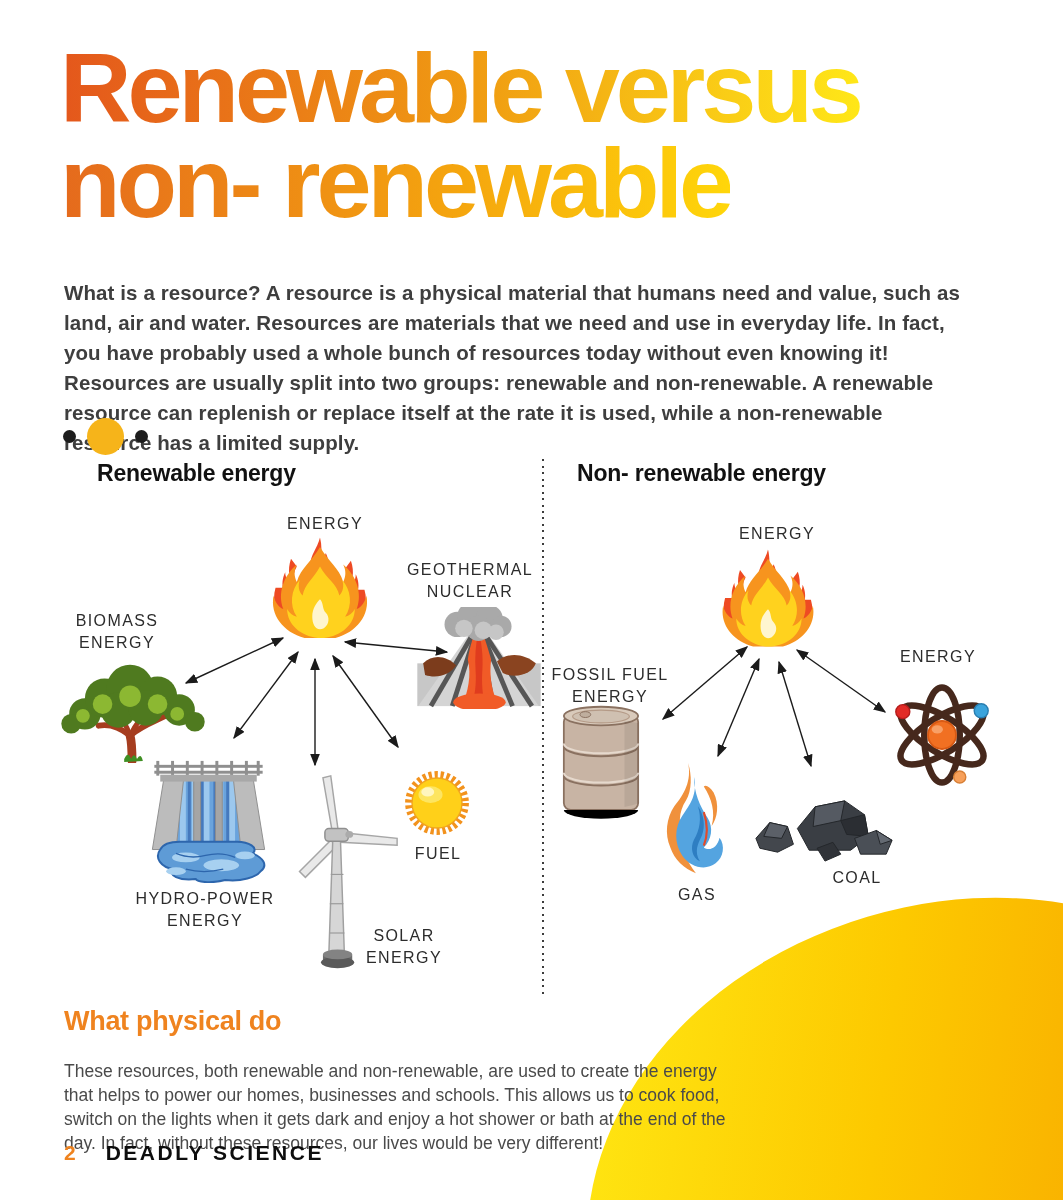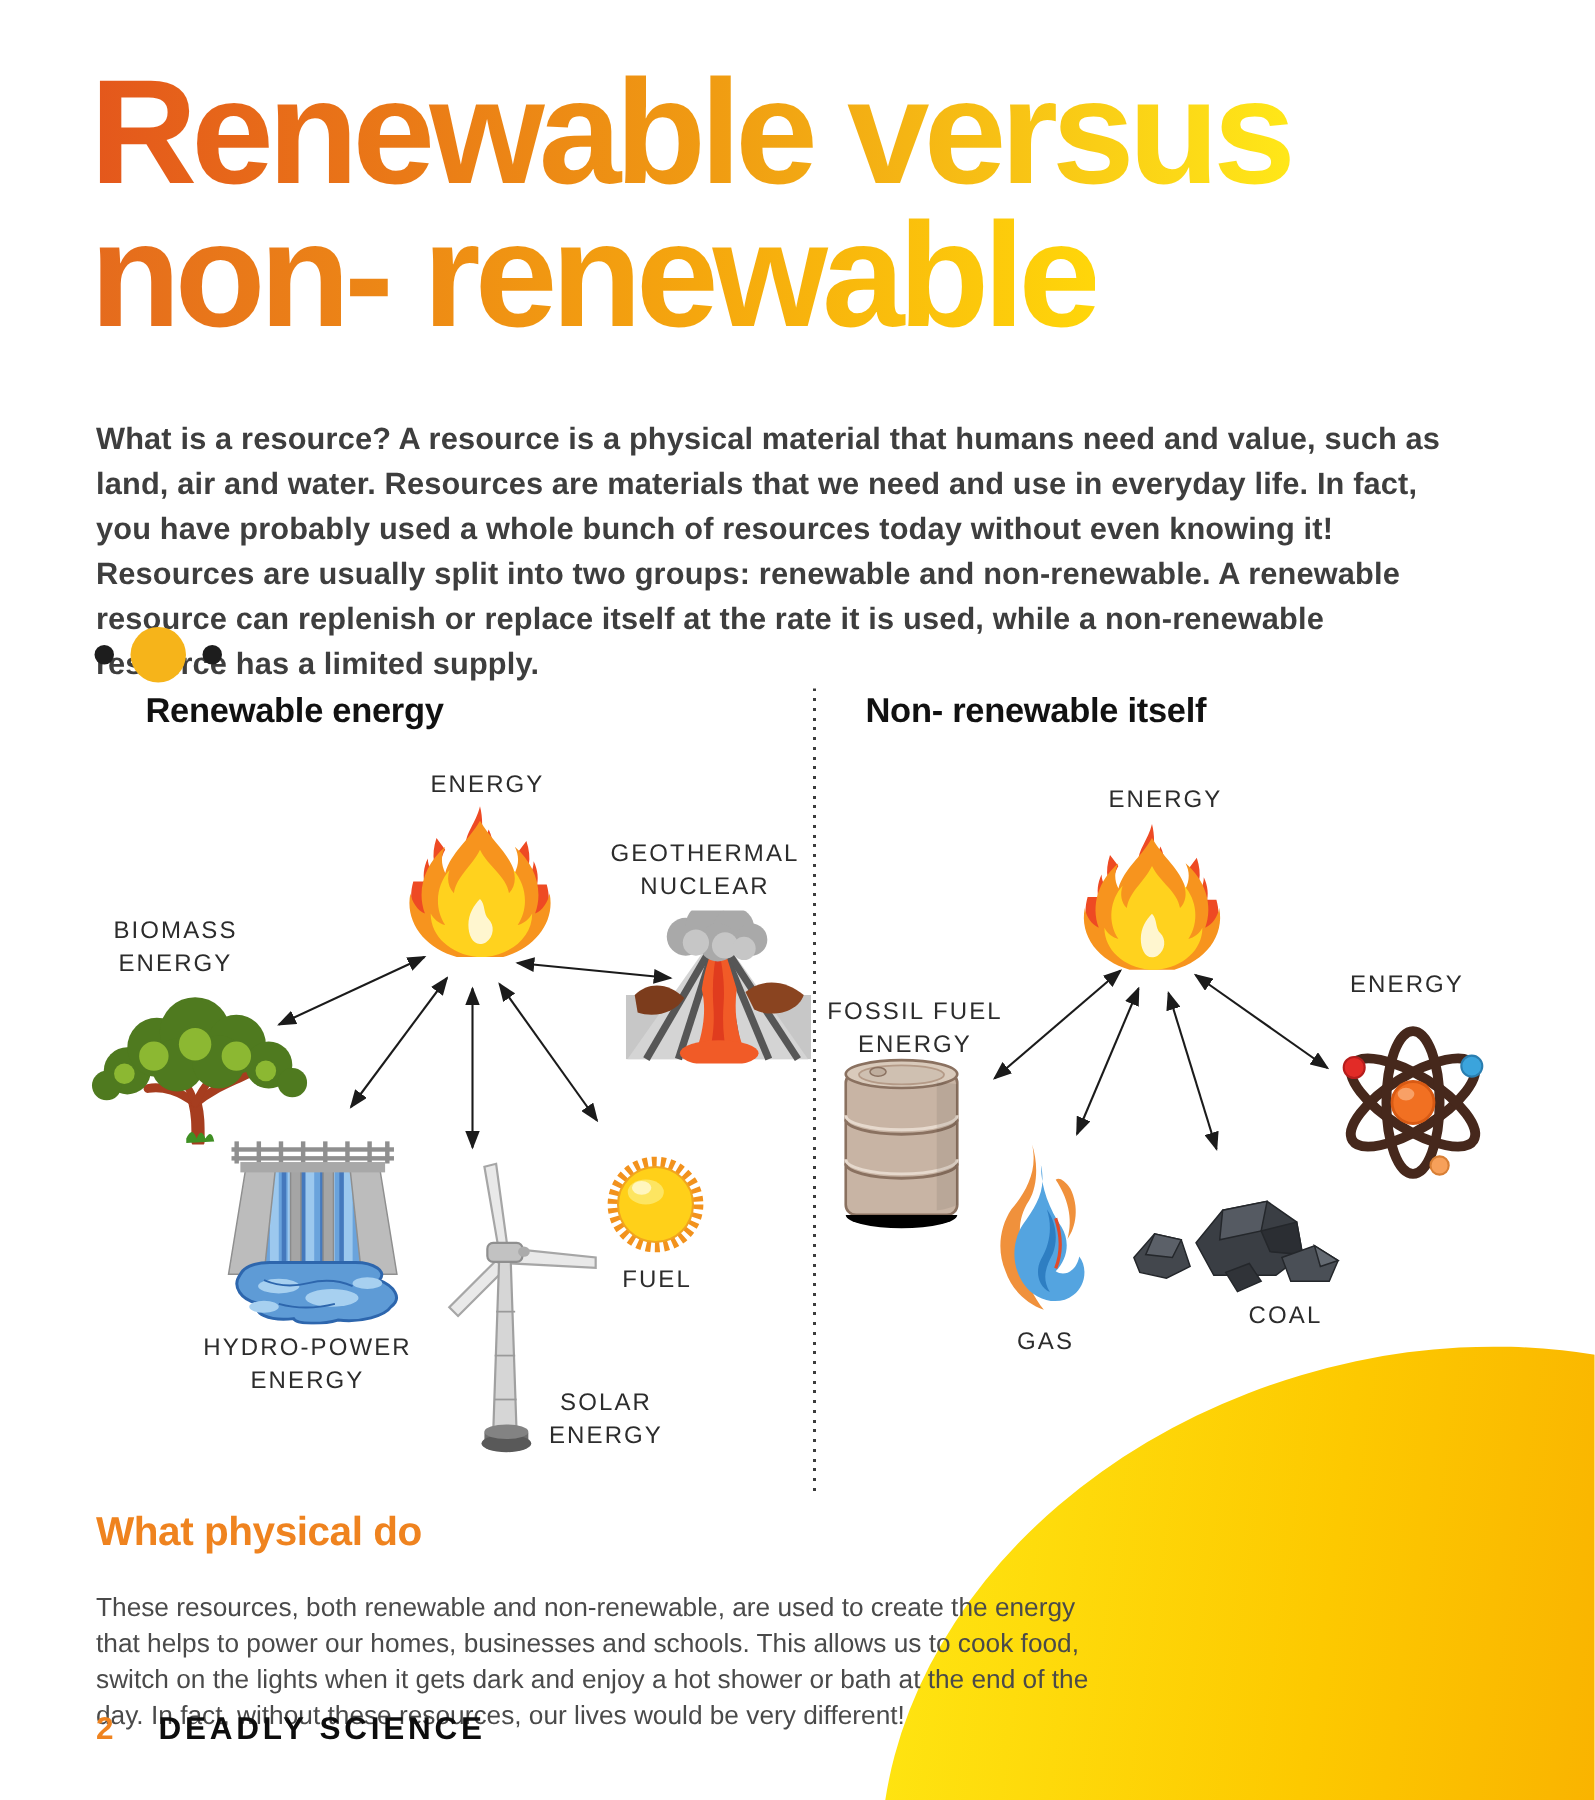--- a/index.html
+++ b/index.html
@@ -63,21 +63,21 @@
 
 <div class="abs dots">
   <span class="dot-s"></span>
   <span class="dot-l"></span>
   <span class="dot-s"></span>
 </div>
 
 <div class="abs figure">
 
   <div class="abs fig-head" style="left:97px;top:5px;width:400px">Renewable energy</div>
-  <div class="abs fig-head" style="left:577px;top:5px;width:400px">Non- renewable itself</div>
+  <div class="abs fig-head" style="left:577px;top:5px;width:400px">Non- renewable energy</div>
 
   <div class="abs divider"></div>
 
   <svg class="abs" style="left:0;top:0" width="1063" height="545">
     <defs>
       <marker id="ah" markerWidth="9" markerHeight="7" refX="8" refY="3.5" orient="auto-start-reverse">
         <path d="M0,0 L9,3.5 L0,7 Z" fill="#1b1b1b"></path>
       </marker>
     </defs>
     <g stroke="#1b1b1b" stroke-width="1.4" marker-start="url(#ah)" marker-end="url(#ah)">

